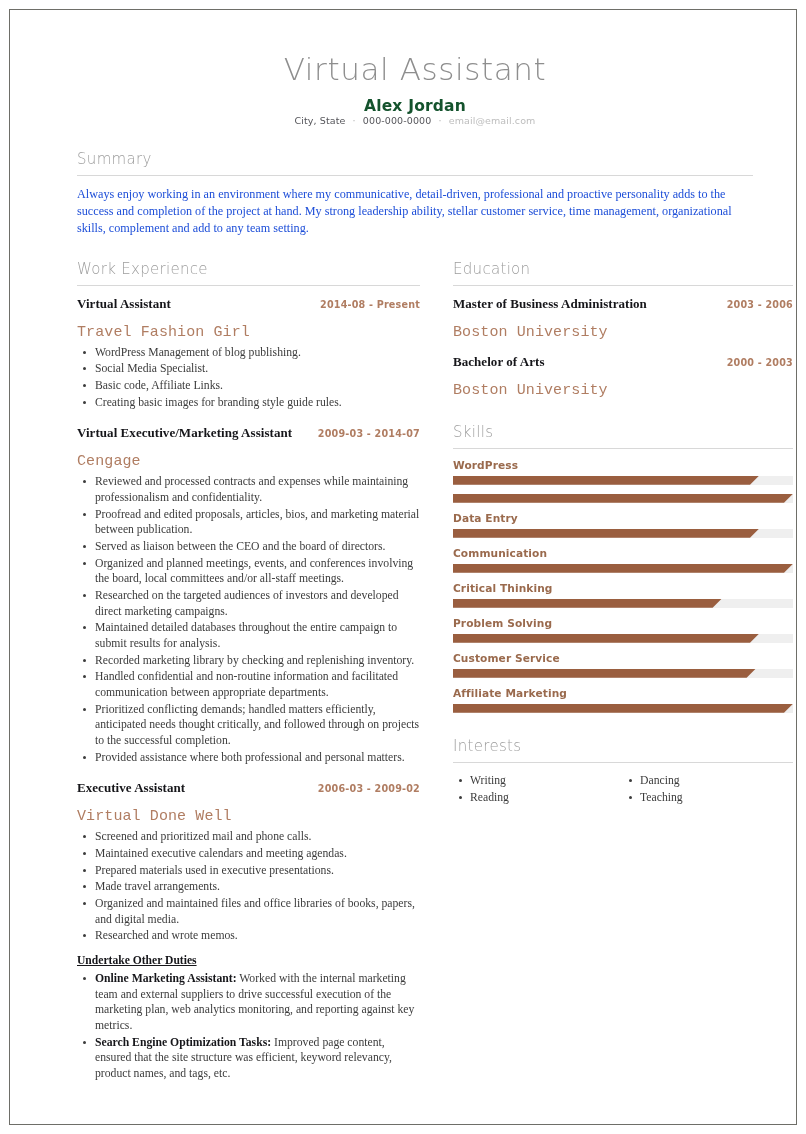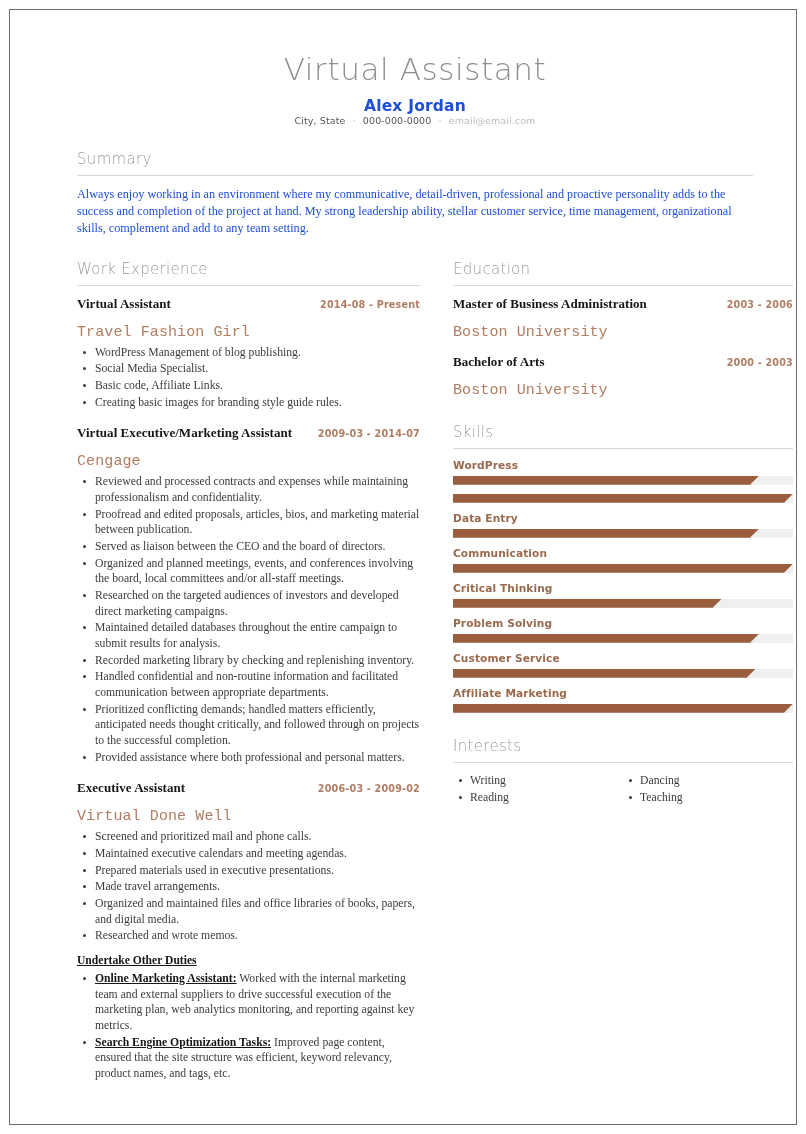--- a/index.html
+++ b/index.html
@@ -38,21 +38,21 @@
     font-size: 31px;
     letter-spacing: 0.6px;
     color: #8e8e8e;
     line-height: 1.15;
     margin: 0;
   }
   .full-name {
     font-family: "DejaVu Sans", sans-serif;
     font-weight: bold;
     font-size: 15.5px;
-    color: #1d4ed8;
+    color: #14532d;
     margin-top: 9px;
     letter-spacing: 0.2px;
   }
   .contact-line {
     margin-top: 0;
     font-family: "DejaVu Sans", sans-serif;
     font-size: 9.5px;
     color: #55555a;
     letter-spacing: 0.1px;
   }
@@ -140,21 +140,21 @@
   }
   .entry-bullets li::before {
     content: "";
     position: absolute;
     left: -11px;
     top: 6px;
     width: 3px; height: 3px;
     border-radius: 50%;
     background: #3c3c3c;
   }
-  .bullet-lead { font-weight: bold; color: #16161a; text-decoration: underline; }
+  .bullet-lead { font-weight: bold; color: #16161a; }
 
   .subsection-title {
     font-family: "Liberation Serif", serif;
     font-weight: bold;
     font-size: 11.6px;
     color: #16161a;
     text-decoration: underline;
     margin-top: 10px;
     margin-bottom: 3px;
   }

